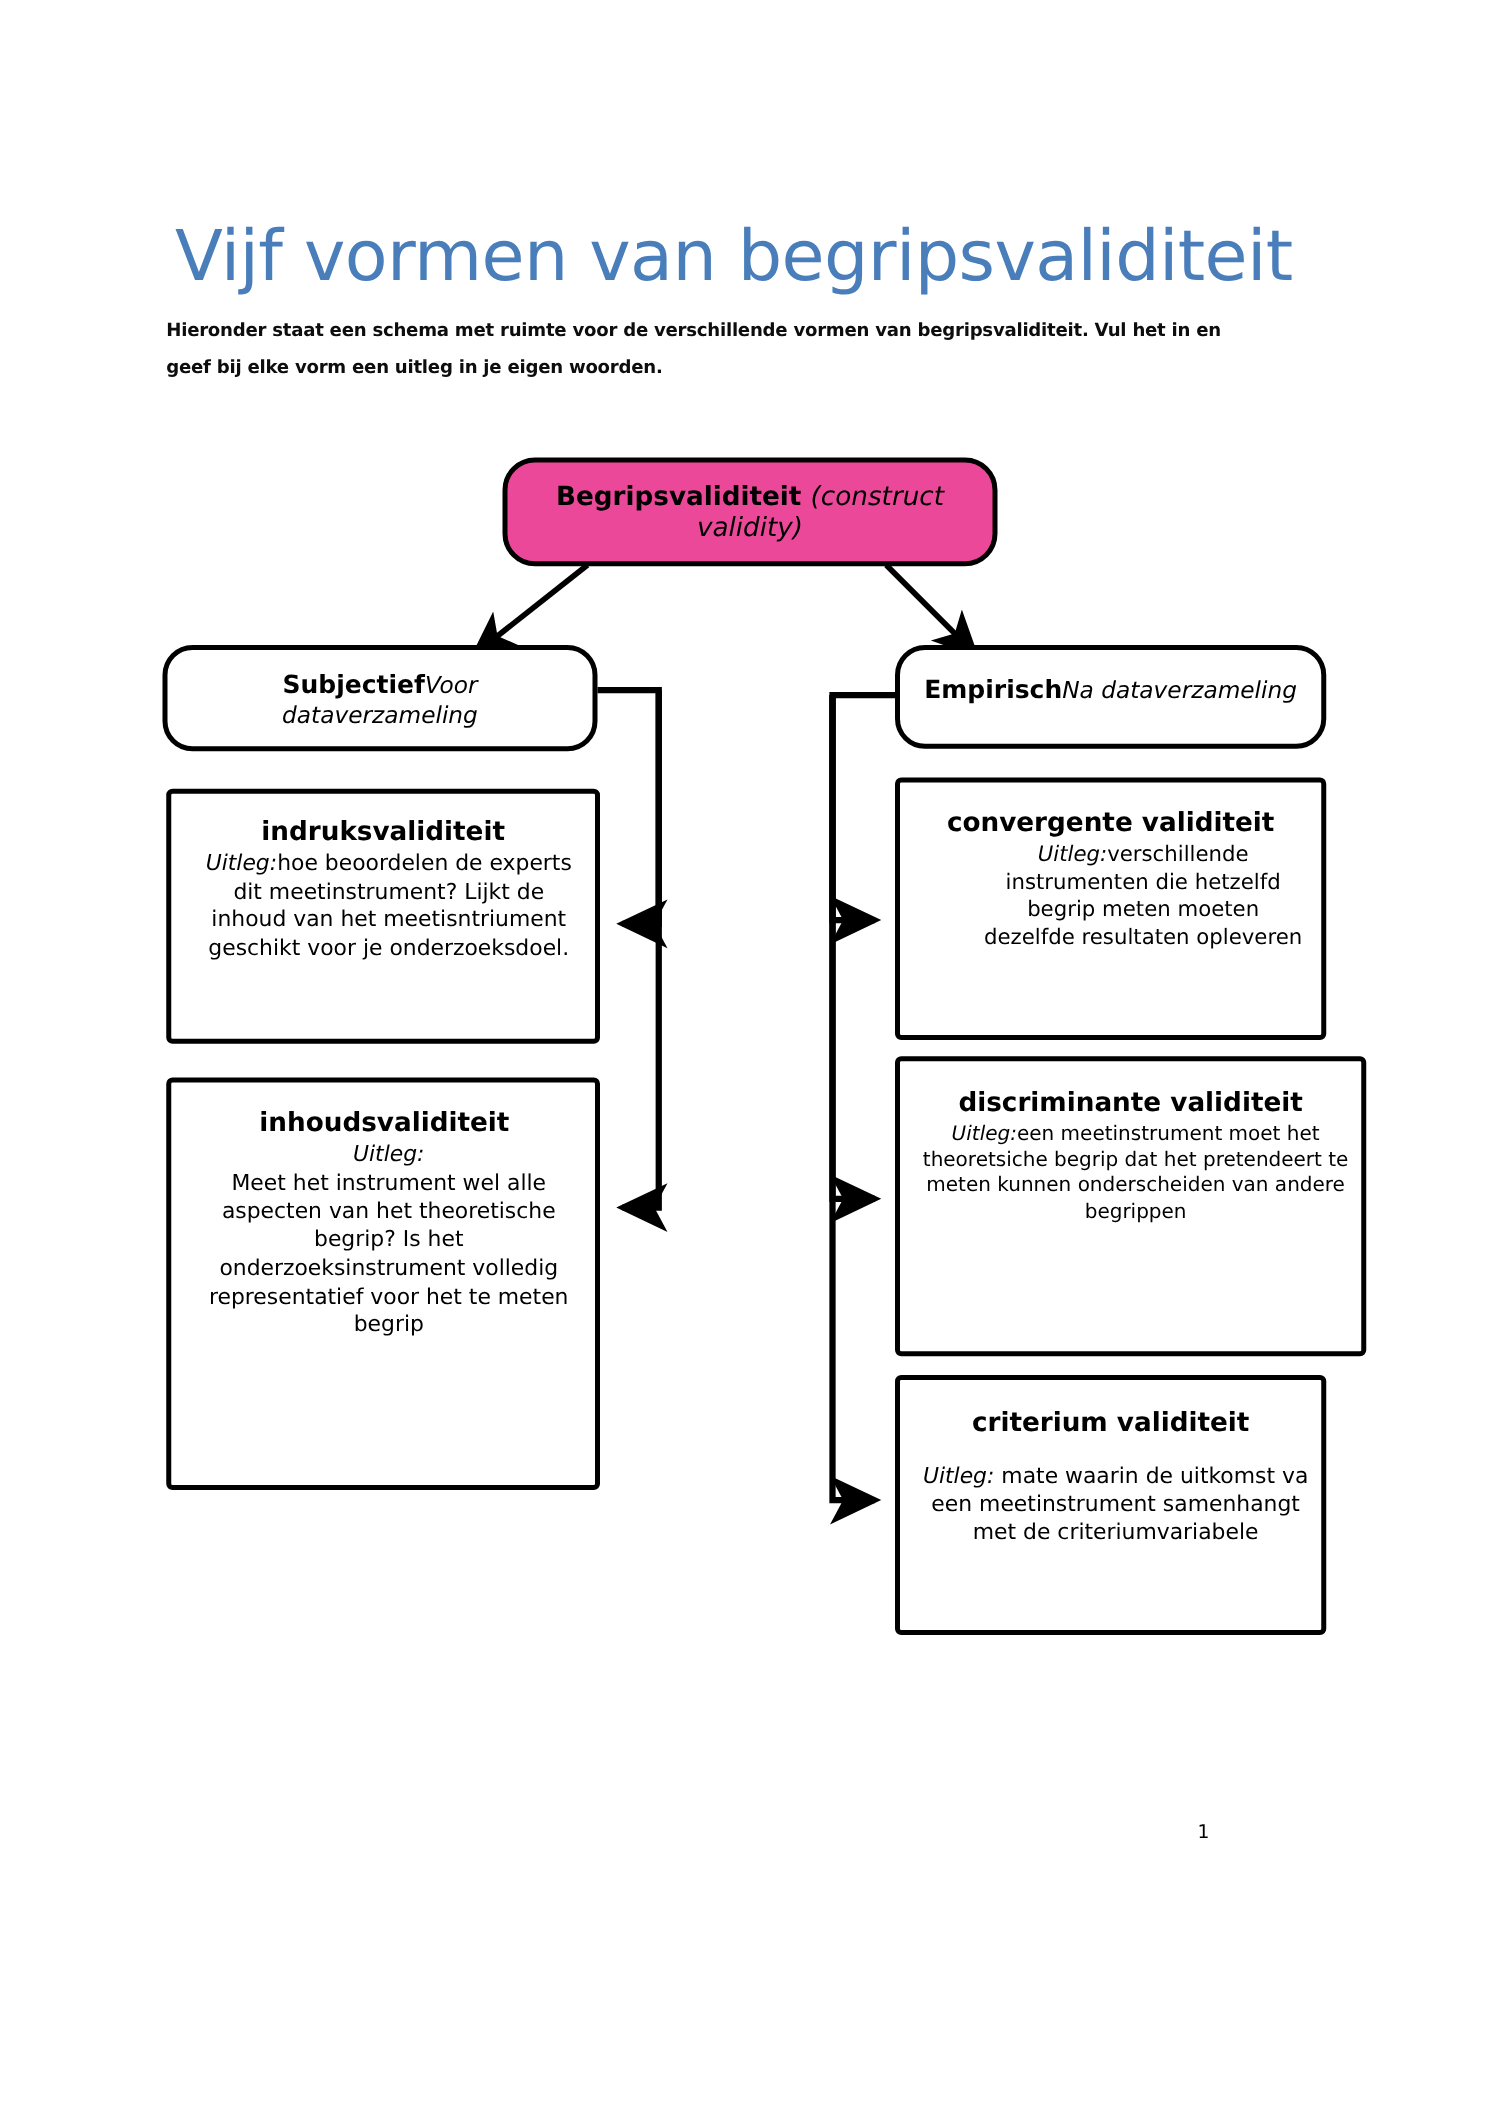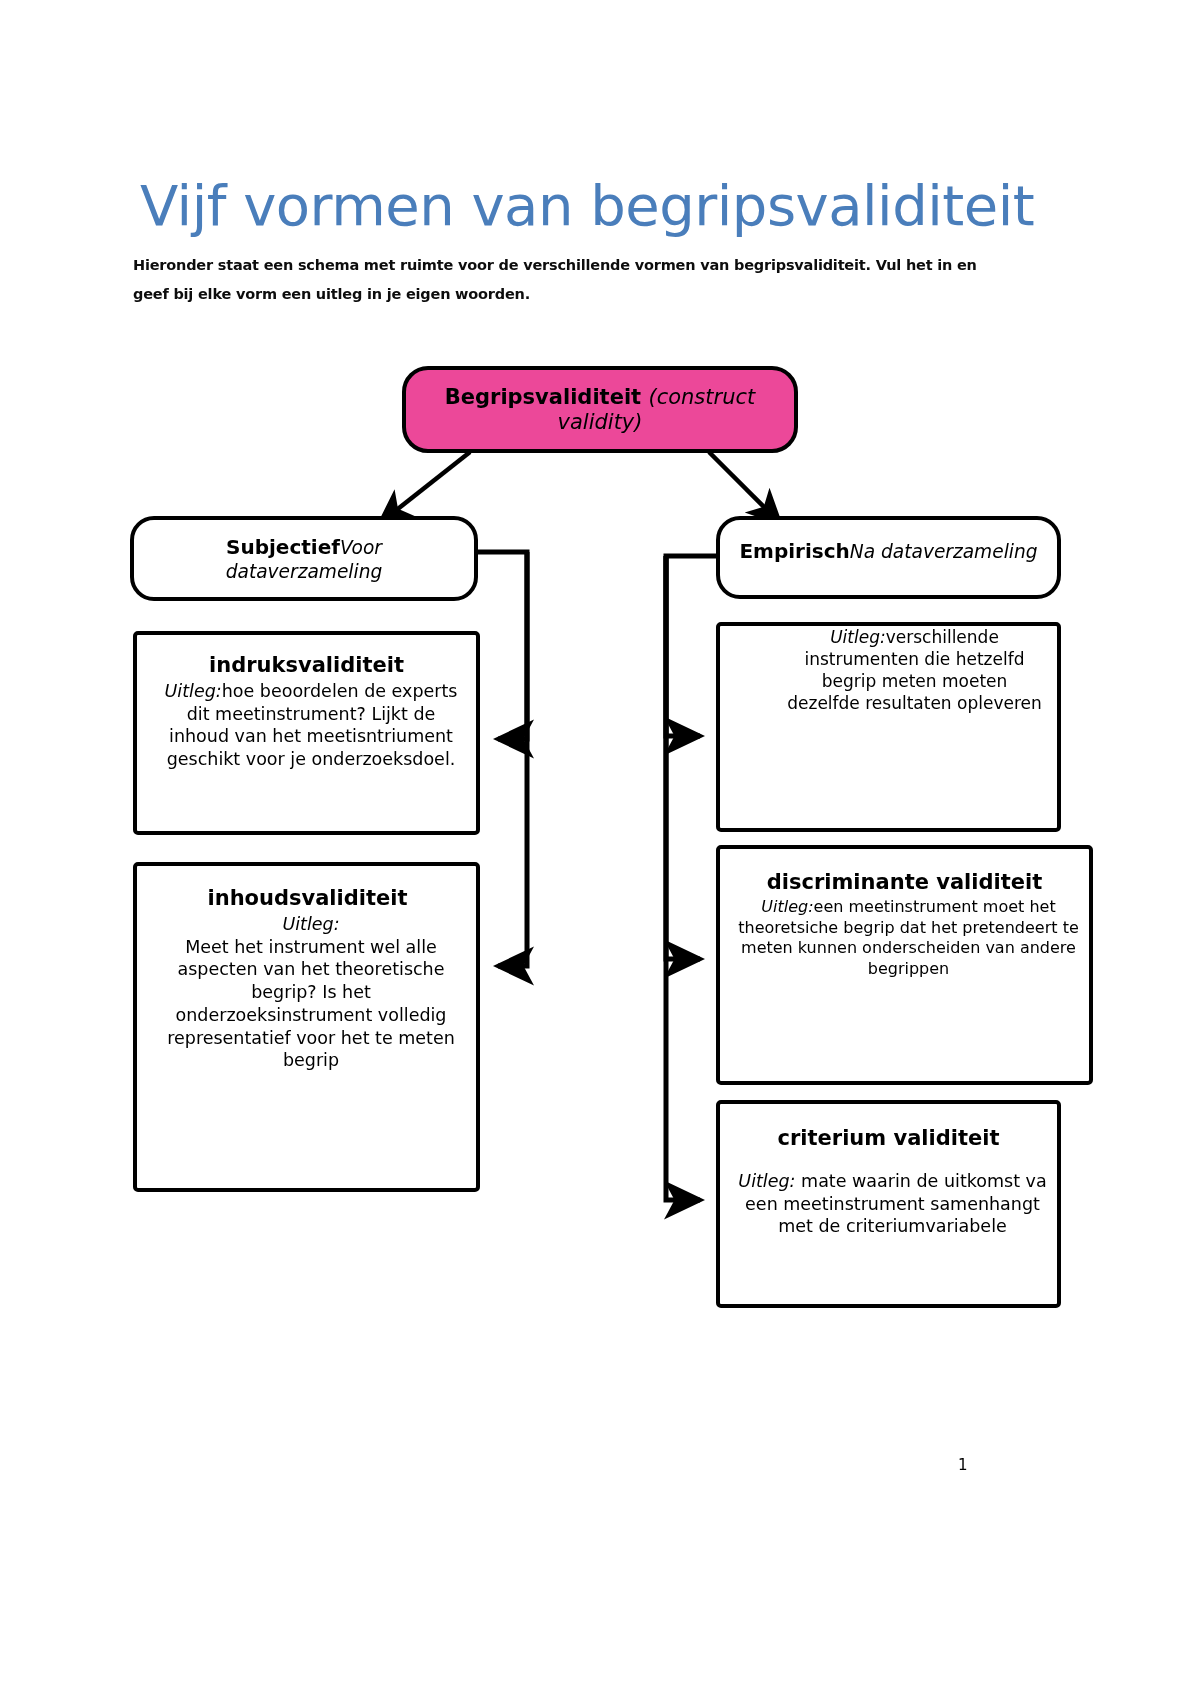--- a/index.html
+++ b/index.html
@@ -240,20 +240,21 @@
     <span class="ttl">indruksvaliditeit</span>
     <span class="body"><span class="it">Uitleg:</span><span>hoe beoordelen de experts dit meetinstrument? Lijkt de inhoud van het meetisntriument geschikt voor je onderzoeksdoel.</span></span>
   </div>
 
   <div class="node" id="node-inhoud">
     <span class="ttl">inhoudsvaliditeit</span>
     <span class="body"><span class="it">Uitleg:</span><br><span>Meet het instrument wel alle aspecten van het theoretische begrip? Is het onderzoeksinstrument volledig representatief voor het te meten begrip</span></span>
   </div>
 
   <div class="node" id="node-convergente">
+    <span class="ttl">convergente validiteit</span>
     <span class="body"><span class="it">Uitleg:</span><span>verschillende instrumenten die hetzelfd begrip meten moeten dezelfde resultaten opleveren</span></span>
   </div>
 
   <div class="node" id="node-discriminante">
     <span class="ttl">discriminante validiteit</span>
     <span class="body"><span class="it">Uitleg:</span><span>een meetinstrument moet het theoretsiche begrip dat het pretendeert te meten kunnen onderscheiden van andere begrippen</span></span>
   </div>
 
   <div class="node" id="node-criterium">
     <span class="ttl">criterium validiteit</span>

